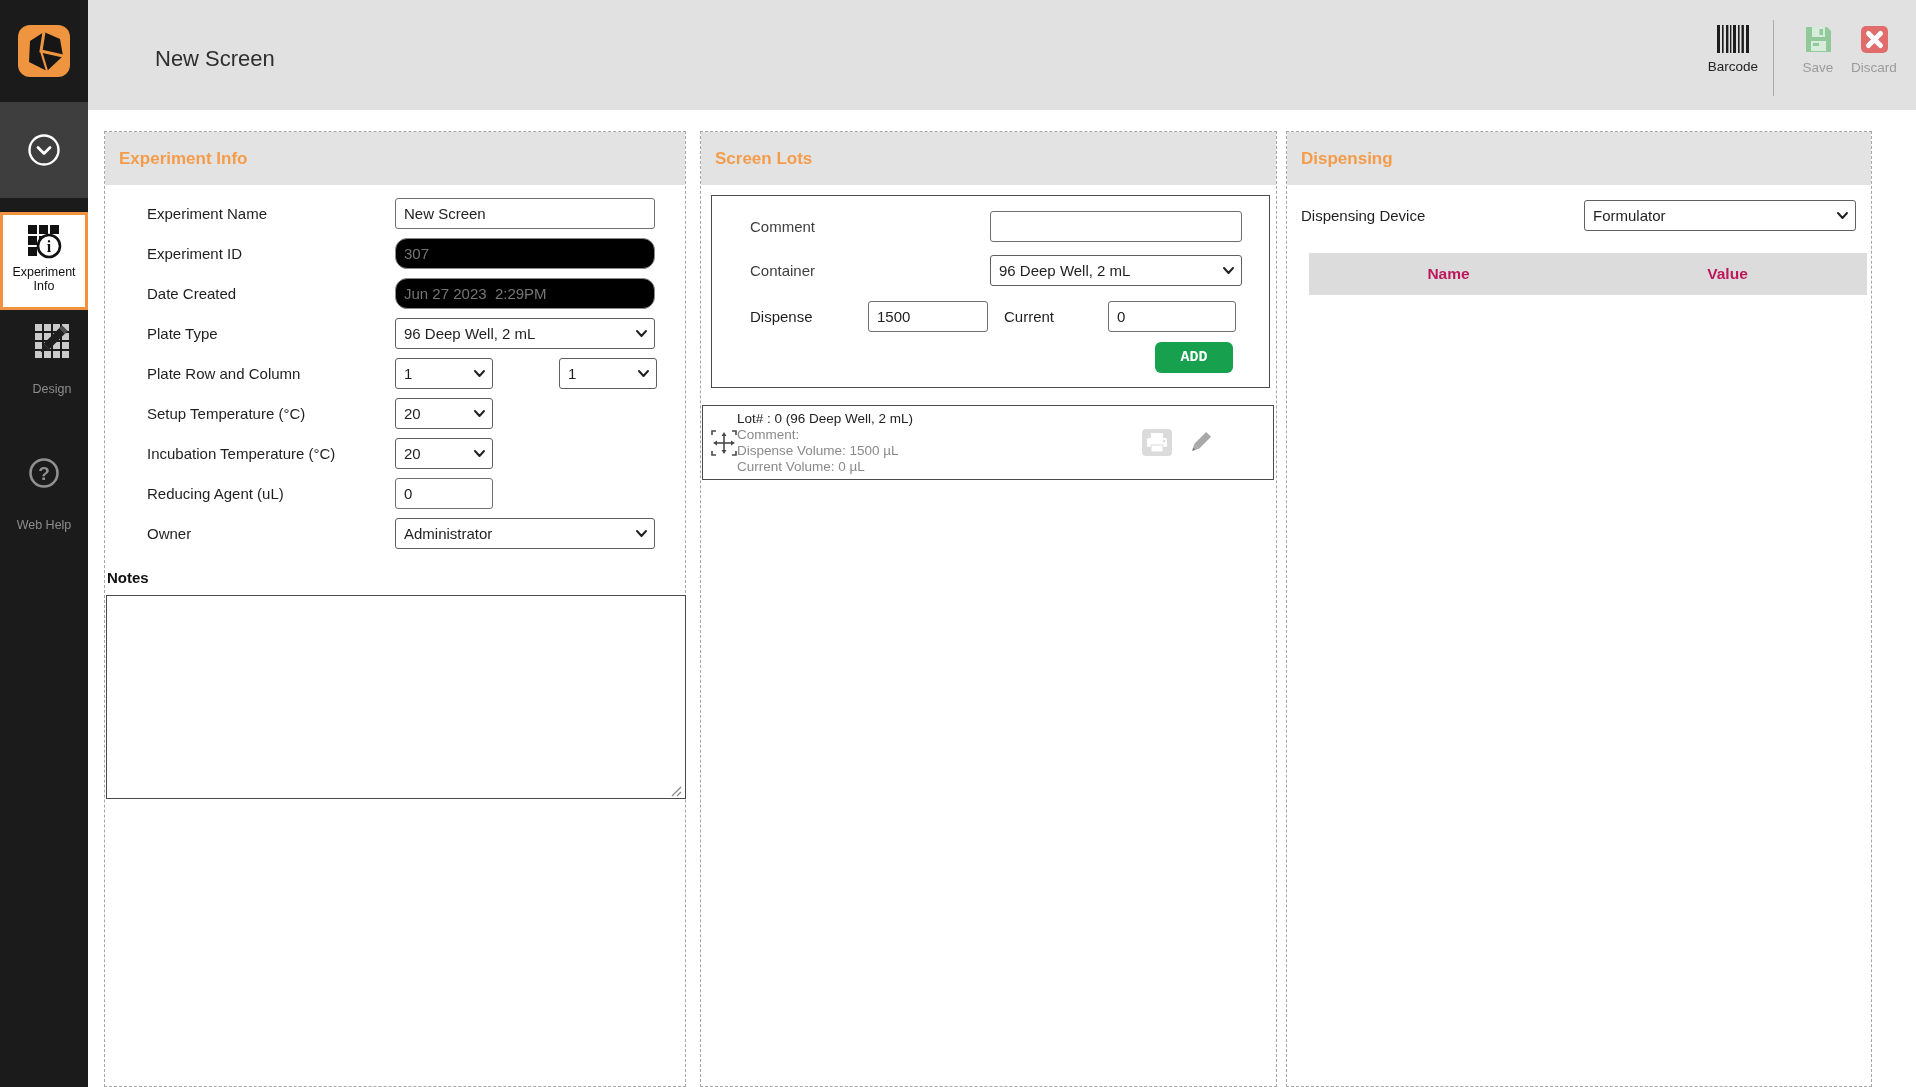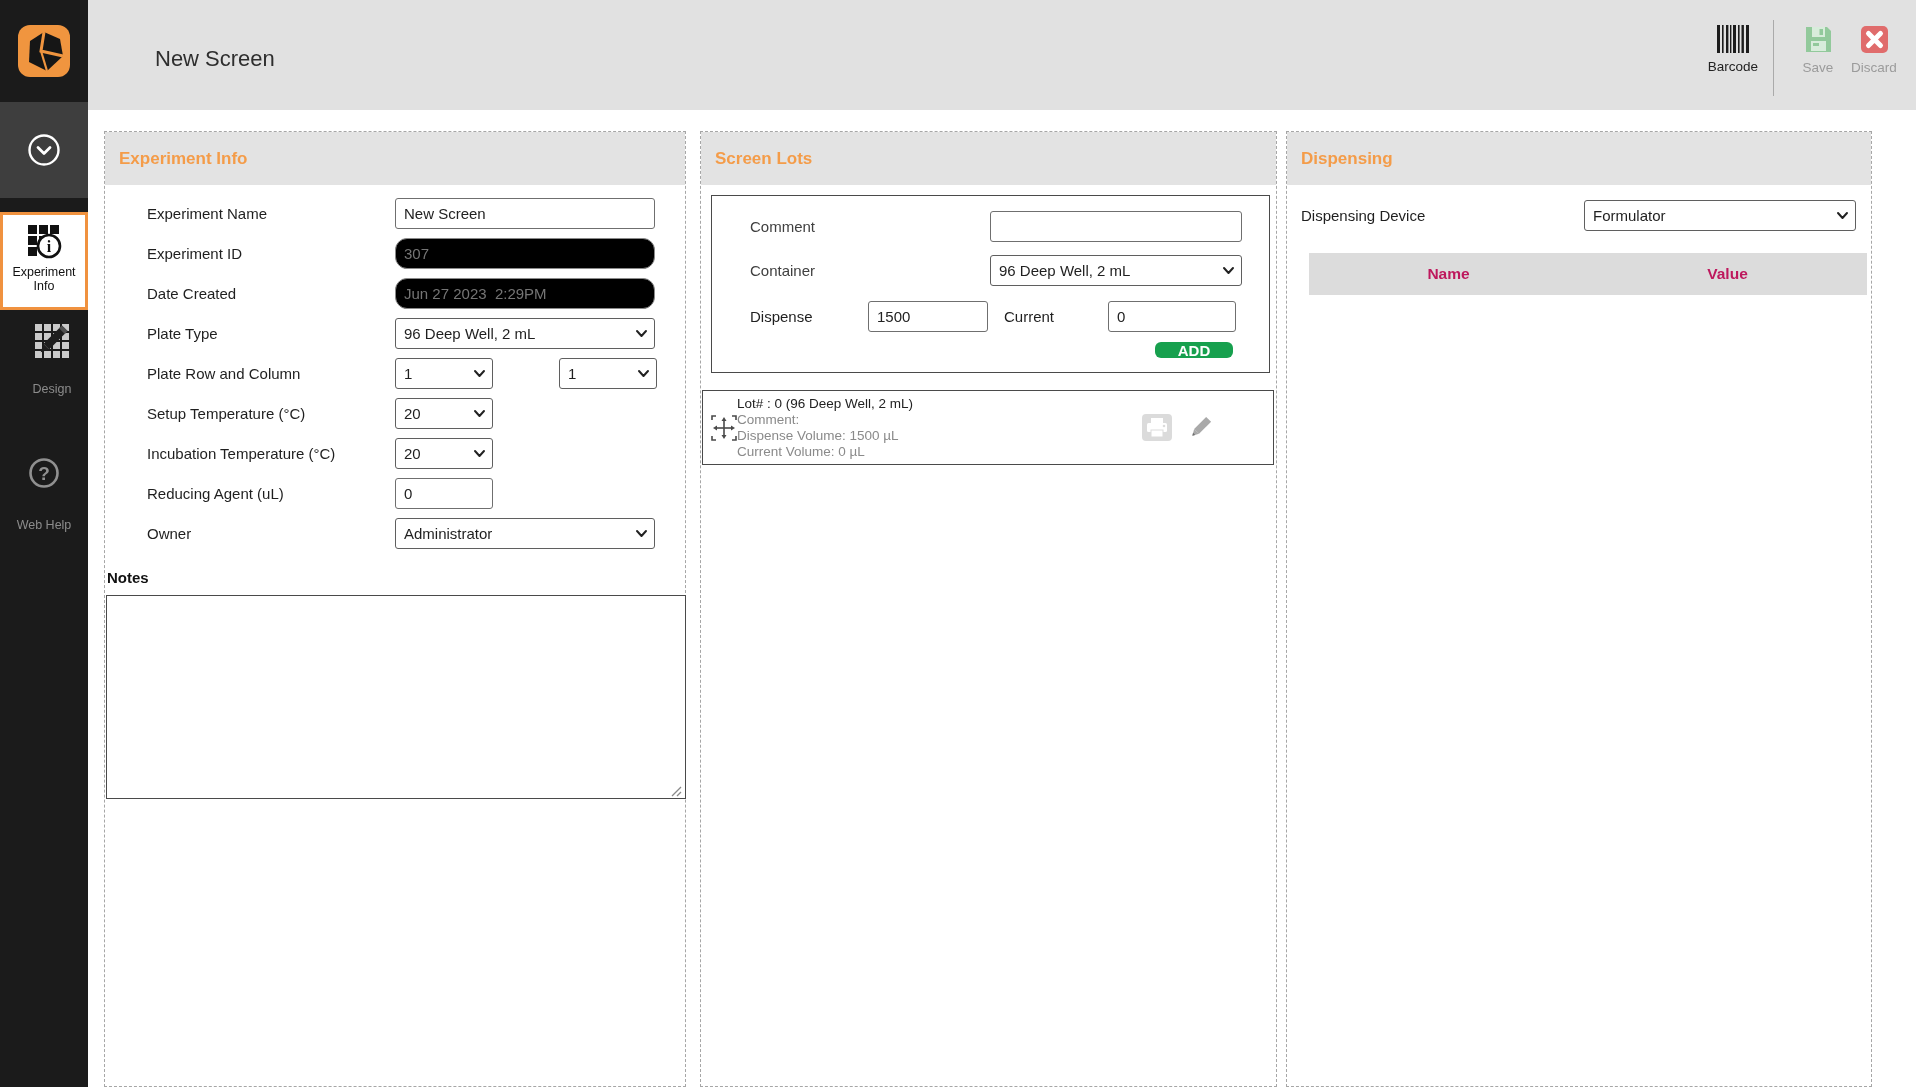--- a/index.html
+++ b/index.html
@@ -96,22 +96,22 @@
   .grip { position: absolute; right: 3px; bottom: 6px; pointer-events: none; line-height: 0; }
 
   
   .lots-box { margin: 10px 6px 0 10px; border: 1px solid #4a4a4a; padding-bottom: 14px; }
   .lrow { display: flex; align-items: center; padding-left: 38px; }
   .llabel { width: 240px; flex-shrink: 0; font-size: 15px; color: #404040; }
   .llabel-bold { font-size: 15px; font-weight: bold; color: #111; }
   .dlabel { width: 118px; flex-shrink: 0; font-size: 15px; color: #1f1f1f; }
   .clabel { margin-left: 16px; width: 104px; flex-shrink: 0; font-size: 15px; color: #1f1f1f; }
   .add-btn {
-    display: block; margin: 8px 36px 0 auto; width: 78px; height: 16px;
-    background: #17a04e; color: #fff; font-family: Liberation Sans, sans-serif;
+    display: block; margin: 8px 36px 0 auto; width: 78px; height: 31px;
+    background: #17a04e; color: #fff; font-family: Liberation Mono, monospace;
     font-size: 15px; font-weight: bold; border: none; border-radius: 6px; cursor: pointer;
   }
   .lot-card {
     margin: 17px 2px 0 1px; height: 75px; border: 1px solid #4a4a4a;
     display: flex; align-items: center; padding: 0 12px 0 8px;
   }
   .lot-text { flex: 1; }
   .lot-line1 { font-size: 13.5px; color: #222; line-height: 16px; }
   .lot-line  { font-size: 13.5px; color: #8a8a8a; line-height: 16px; }
   .lot-icons { display: flex; align-items: center; gap: 16px; margin-right: 48px; }

